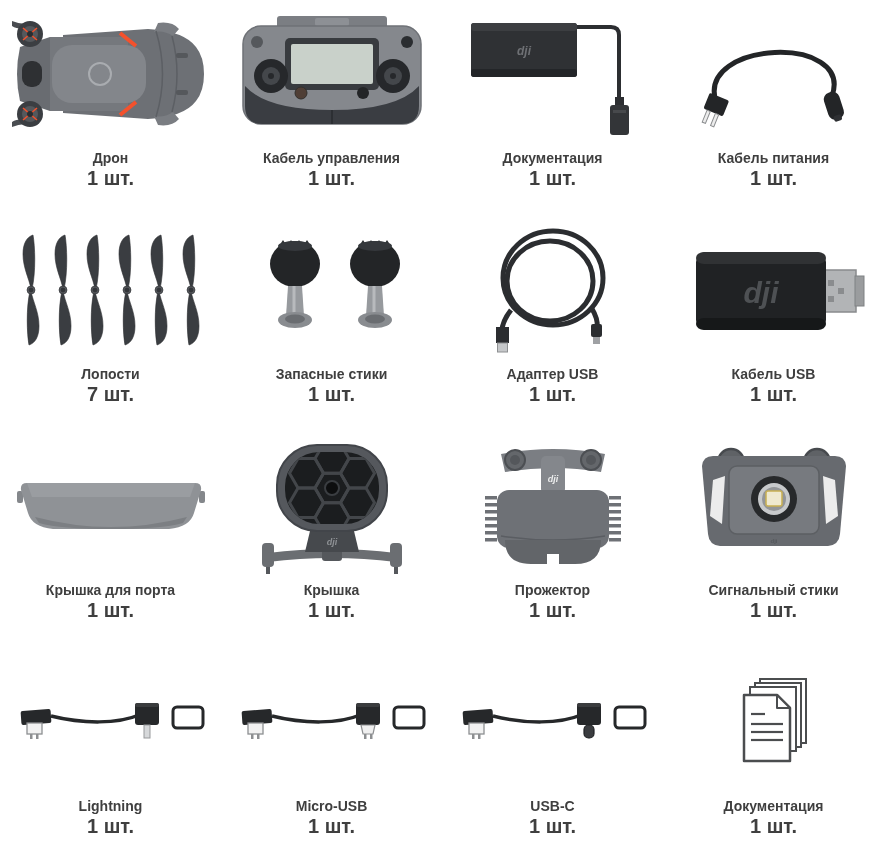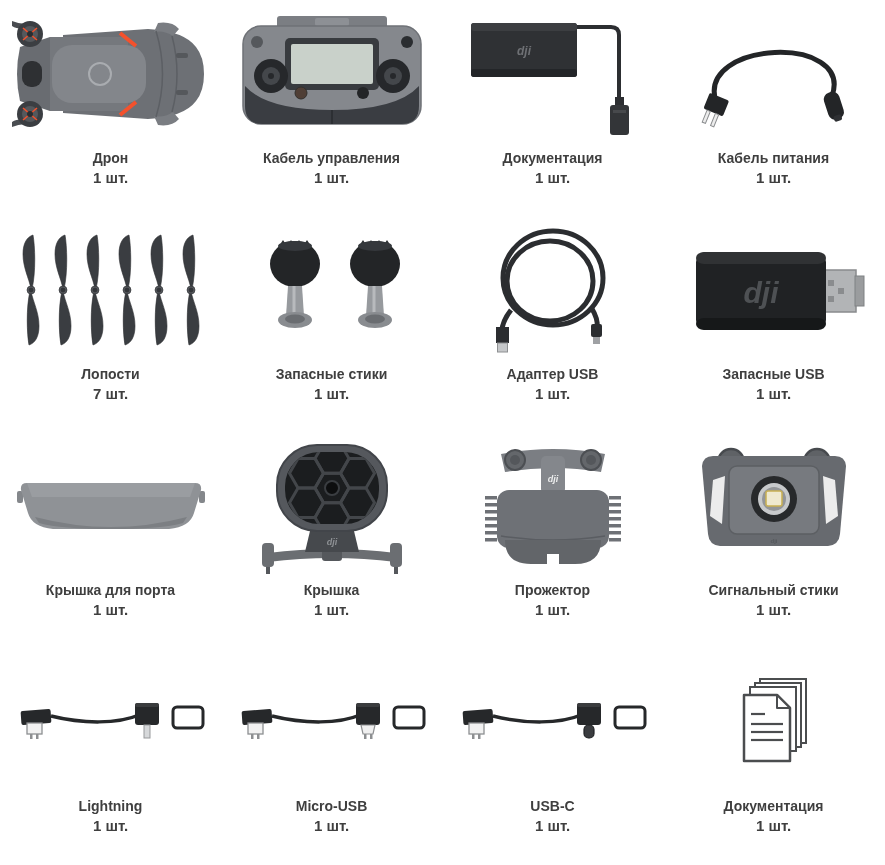--- a/index.html
+++ b/index.html
@@ -1,21 +1,21 @@
 <!DOCTYPE html>
 <html><head>
 <meta charset="utf-8">
 <style>
   html,body{margin:0;padding:0;background:#ffffff;}
   body{width:885px;height:865px;font-family:"Liberation Sans",sans-serif;overflow:hidden;}
   .grid{display:grid;grid-template-columns:repeat(4,221px);grid-auto-rows:216px;width:884px;}
   .cell{display:flex;flex-direction:column;align-items:center;justify-content:flex-end;padding-bottom:28px;box-sizing:border-box;}
   .img-box{flex:1 1 auto;min-height:0;width:100%;display:flex;align-items:center;justify-content:center;}
   .name{font-size:14px;color:#3f3f3f;line-height:20px;text-align:center;font-weight:bold;}
-  .count{font-size:15px;color:#3f3f3f;font-weight:700;line-height:20px;text-align:center;}
+  .count{font-size:20px;color:#3f3f3f;font-weight:700;line-height:20px;text-align:center;}
   svg{display:block;}
 </style>
 </head>
 <body>
 
 <div class="grid">
 
   <div class="cell">
     <div class="img-box">
       <svg width="205" height="122" viewBox="0 0 205 122">
@@ -209,21 +209,21 @@
         <rect x="179" y="46" width="9" height="30" fill="#9a9c9e" stroke="#7f8183" stroke-width="1"></rect>
         <rect x="152" y="50" width="6" height="6" fill="#8a8c8e"></rect>
         <rect x="162" y="58" width="6" height="6" fill="#8a8c8e"></rect>
         <rect x="152" y="66" width="6" height="6" fill="#8a8c8e"></rect>
         <rect x="20" y="22" width="130" height="78" rx="10" fill="#202224"></rect>
         <rect x="20" y="22" width="130" height="12" rx="8" fill="#303234"></rect>
         <rect x="20" y="88" width="130" height="12" rx="8" fill="#161819"></rect>
         <text x="85" y="73" font-size="30" font-weight="bold" font-style="italic" fill="#4e5154" text-anchor="middle" font-family="Liberation Sans, sans-serif">dji</text>
       </svg>
     </div>
-    <div class="name">Запасные USB</div>
+    <div class="name">Кабель USB</div>
     <div class="count">1 шт.</div>
   </div>
 
   <div class="cell">
     <div class="img-box">
       <svg width="200" height="110" viewBox="0 0 200 110">
         <rect x="6" y="40" width="6" height="12" rx="2" fill="#84878b"></rect>
         <rect x="188" y="40" width="6" height="12" rx="2" fill="#84878b"></rect>
         <path d="M16,32 L184,32 Q191,32 190,39 L183,62 Q179,76 158,78 L42,78 Q21,76 17,62 L10,39 Q9,32 16,32 Z" fill="#8f9296"></path>
         <path d="M16,32 L184,32 L179,46 L21,46 Z" fill="#9a9da1"></path>

